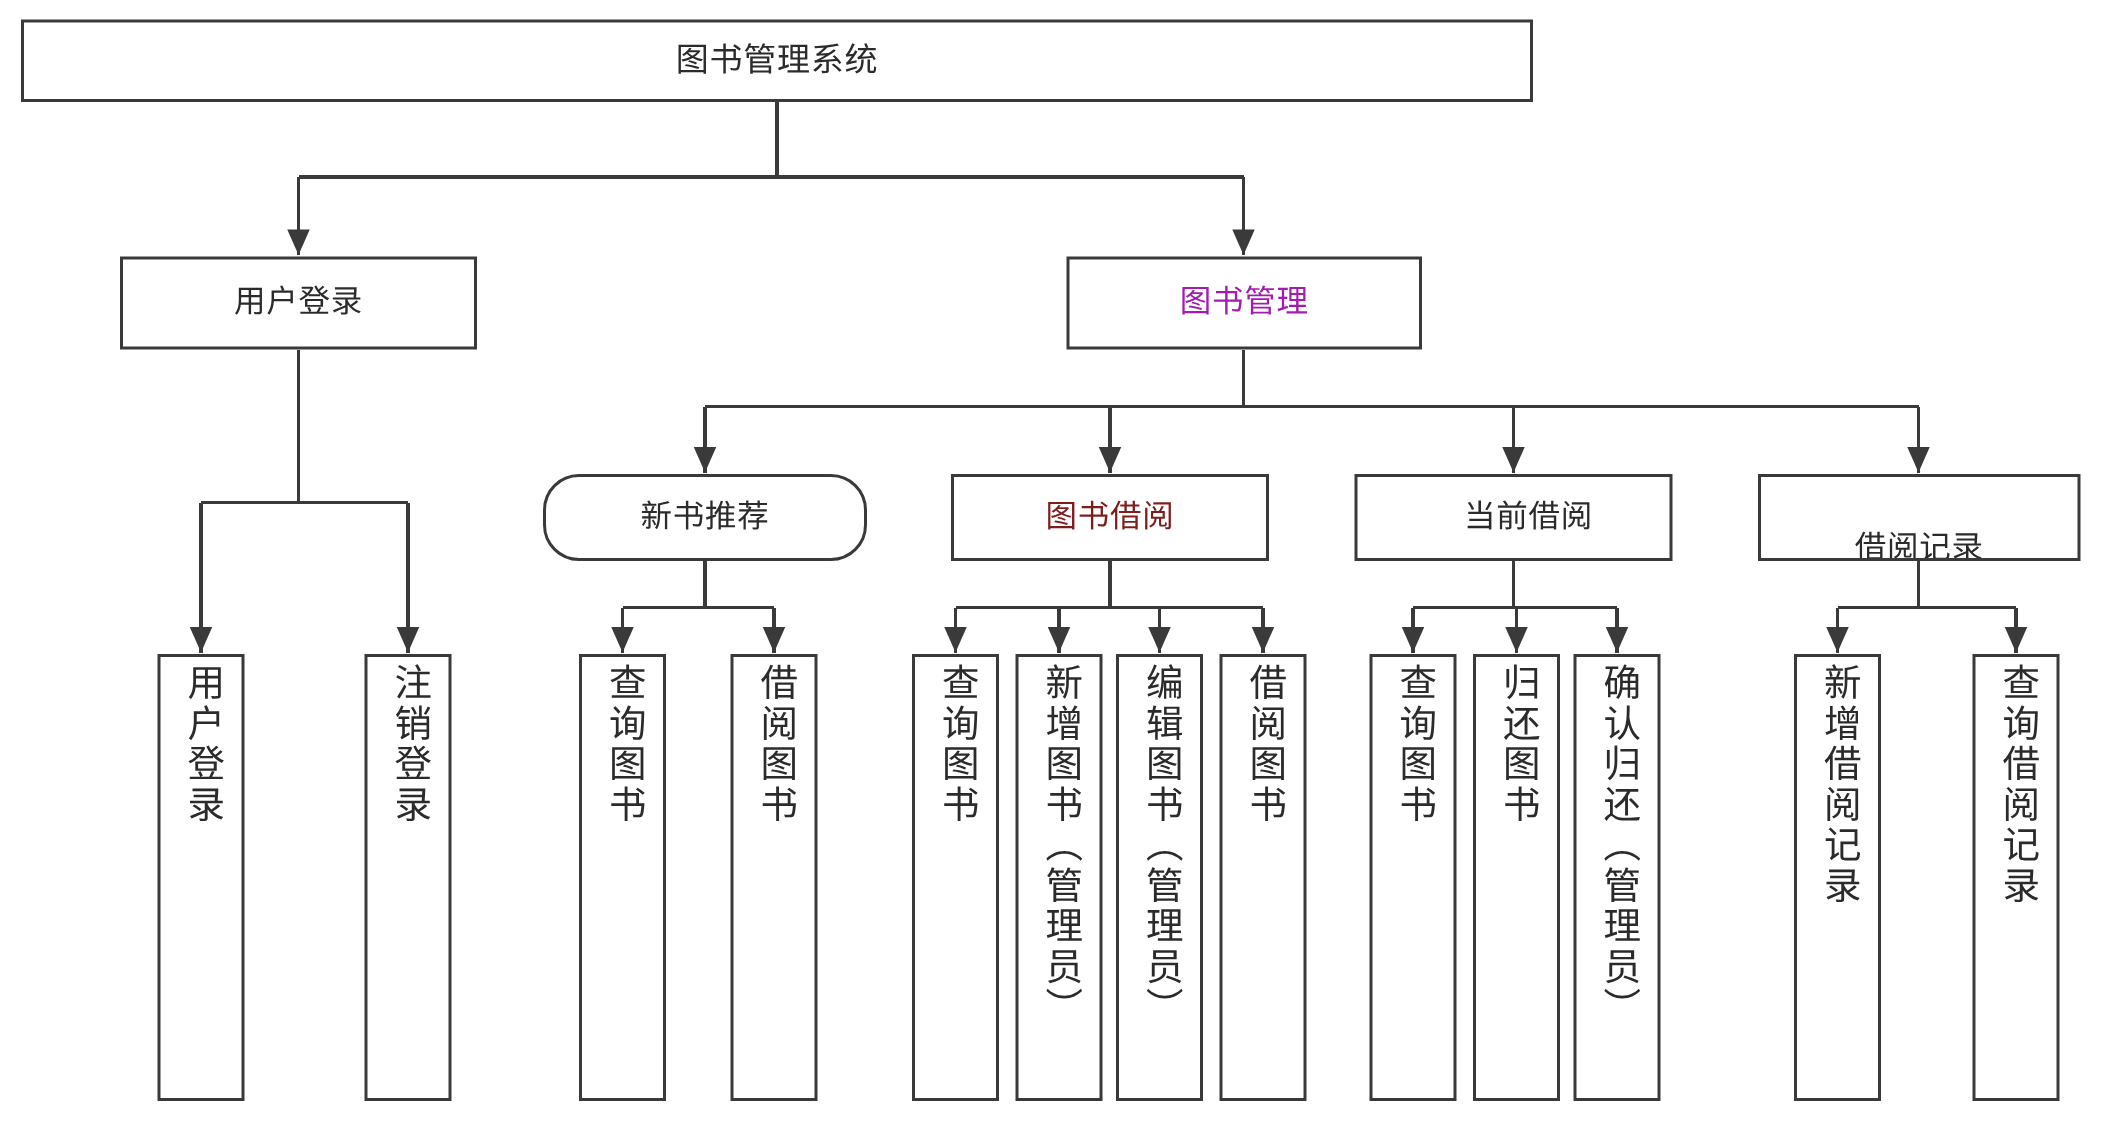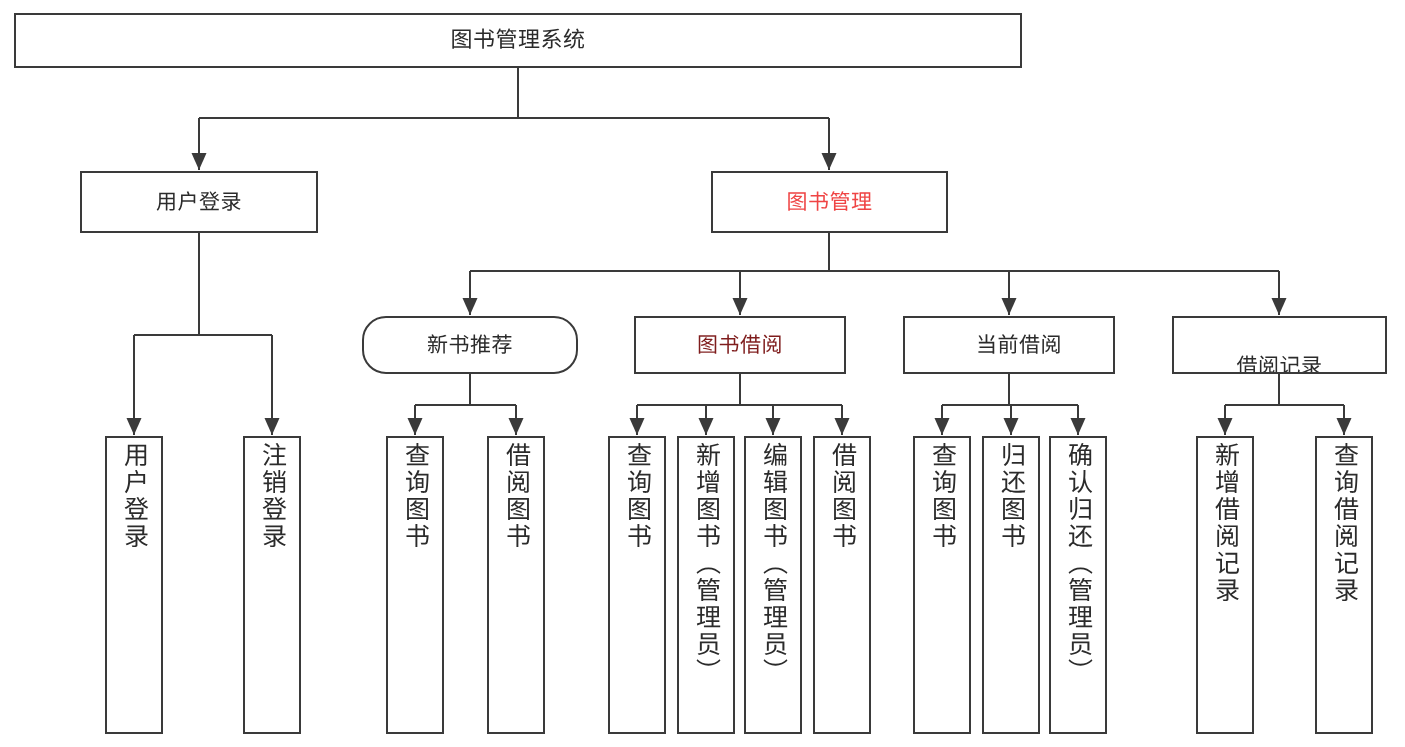--- a/index.html
+++ b/index.html
@@ -142,21 +142,21 @@
     </svg>
 
   <div id="nodes">
       <div class="node horizontal root" style="left: 14px; top: 13px; width: 1008px; height: 55px; border-color: rgb(58, 58, 58);">
         <span class="node-label" style="color: rgb(43, 43, 43);">图书管理系统</span>
       </div>
       <div class="node horizontal" style="left: 80px; top: 171px; width: 238px; height: 62px; border-color: rgb(58, 58, 58);">
         <span class="node-label" style="color: rgb(43, 43, 43);">用户登录</span>
       </div>
       <div class="node horizontal" style="left: 711px; top: 171px; width: 237px; height: 62px; border-color: rgb(58, 58, 58);">
-        <span class="node-label" style="color: #ef4444;">图书管理</span>
+        <span class="node-label" style="color: #a21caf;">图书管理</span>
       </div>
       <div class="node horizontal" style="left: 362px; top: 316px; width: 216px; height: 58px; border-color: rgb(58, 58, 58); border-radius: 24px;">
         <span class="node-label" style="color: rgb(43, 43, 43);">新书推荐</span>
       </div>
       <div class="node horizontal" style="left: 634px; top: 316px; width: 212px; height: 58px; border-color: rgb(58, 58, 58);">
         <span class="node-label" style="color: #7f1d1d;">图书借阅</span>
       </div>
       <div class="node horizontal" style="left: 903px; top: 316px; width: 212px; height: 58px; border-color: rgb(58, 58, 58); padding-left: 20px;">
         <span class="node-label" style="color: rgb(43, 43, 43);">当前借阅</span>
       </div>

